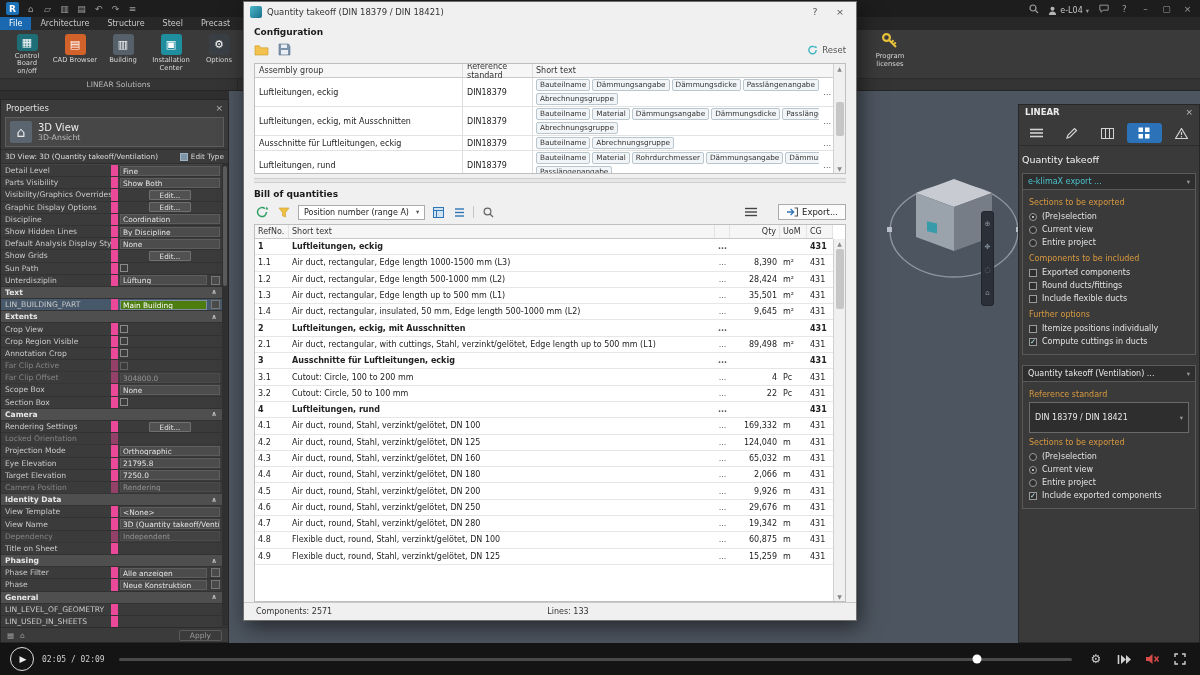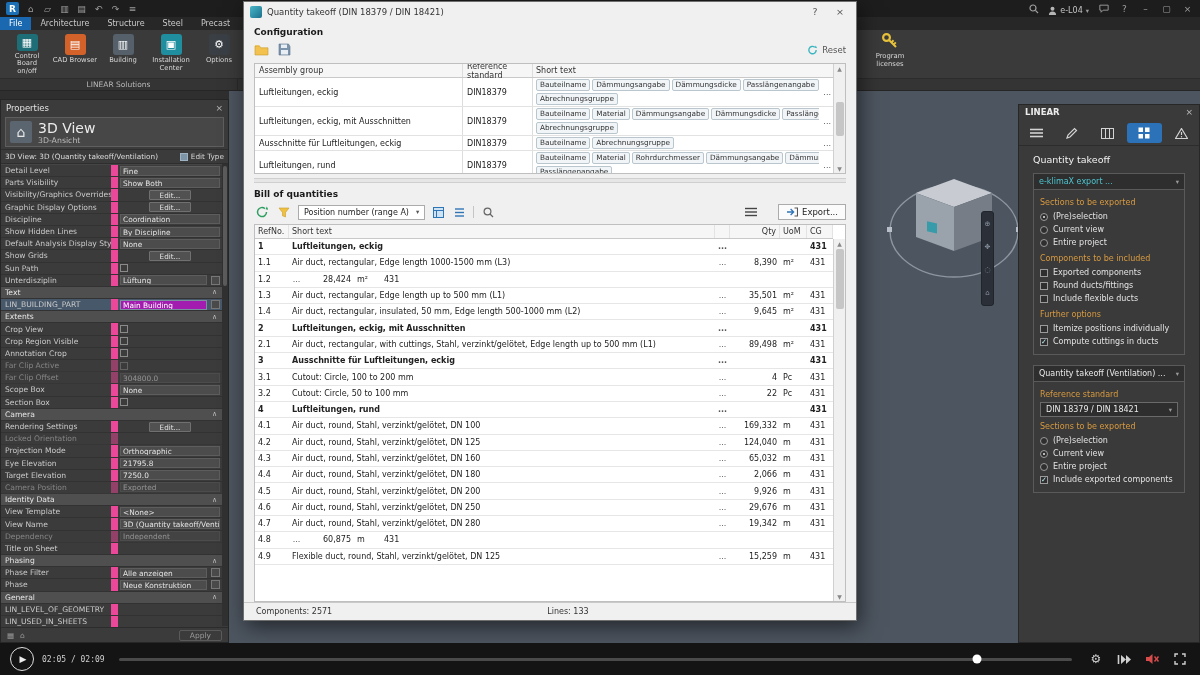--- a/index.html
+++ b/index.html
@@ -28,38 +28,38 @@
 .canvas{position:absolute;top:91px;left:229px;right:0;bottom:32px;background:#4d5560;z-index:1}
 .navbar{position:absolute;left:752px;top:120px;width:13px;height:95px;background:#2a2f38;border:1px solid #20252c;border-radius:3px;display:flex;flex-direction:column;align-items:center;justify-content:space-around;color:#8b95a2;font-size:7px}
 .canvas-scroll{position:absolute;right:0;top:14px;bottom:0;width:8px;background:#3c434e}
 .canvas-scroll .thumb{position:absolute;left:1px;width:6px;top:105px;height:70px;background:#68717e;border-radius:2px}
 
 .props{position:absolute;left:0;top:99px;width:229px;bottom:32px;background:#3b3b3b;border:1px solid #262626;z-index:5;display:flex;flex-direction:column}
 .props-header{height:15px;display:flex;align-items:center;padding:0 5px;color:#e3e3e3;font-size:8.5px}
 .props-x{margin-left:auto;color:#b5b5b5;font-size:9px}
 .type-sel{margin:2px 4px;height:30px;background:#474747;border:1px solid #5e5e5e;display:flex;align-items:center;gap:6px;padding:0 4px}
 .type-icon{width:22px;height:22px;background:#5b6570;border-radius:2px;display:flex;align-items:center;justify-content:center;color:#e6e6e6;font-size:14px}
-.tline1{font-size:14px;color:#ececec}
+.tline1{font-size:10px;color:#ececec}
 .tline2{font-size:7.8px;color:#bdbdbd}
 .view-row{height:15px;display:flex;align-items:center;border-top:1px solid #2e2e2e;border-bottom:1px solid #2e2e2e;padding:0 4px;font-size:7.3px;color:#dcdcdc;gap:4px}
 .vr-label{flex:1;white-space:nowrap;overflow:hidden}
 .edit-type{display:flex;align-items:center;gap:3px;color:#d5d5d5}
 .et-ic{width:8px;height:8px;background:#7e95a8;border:1px solid #9fb2c2}
 .pgrid{flex:1;overflow:hidden;position:relative;border-top:1px solid #454545;margin-right:6px}
 .prow{display:flex;align-items:center;height:12.2px;border-bottom:1px solid #323232;position:relative;font-size:7.6px}
 .plabel{width:110px;padding-left:4px;color:#c9c9c9;white-space:nowrap;overflow:hidden;flex:none}
 .pval{flex:1;display:flex;align-items:center;height:100%;border-left:7px solid #ec4899;padding:0 2px;overflow:hidden}
 .pbox{flex:1;background:#4c4c4c;border:1px solid #5d5d5d;height:10px;line-height:9px;padding:0 2px;font-size:7.4px;color:#e4e4e4;white-space:nowrap;overflow:hidden}
 .pbtn{margin:0 auto;background:#515151;border:1px solid #707070;font-size:7.2px;padding:0 10px;height:10px;line-height:9px;color:#e4e4e4;border-radius:1px}
 .pcheck{width:8px;height:8px;border:1px solid #8a8a8a;background:#3c3c3c;font-size:7px;line-height:7px;color:#e8e8e8;text-align:center}
-.prow.section{background:#4f4f4f;font-weight:normal;color:#e6e6e6}
+.prow.section{background:#4f4f4f;font-weight:bold;color:#e6e6e6}
 .prow.section .plabel{width:auto;flex:1;color:#e6e6e6}
 .chev{margin-right:5px;font-size:7px;color:#bdbdbd}
 .prow.hl{background:#47586a}
-.prow.hl .pbox{background:#a21caf;border-color:#7b8fa1;color:#fff}
+.prow.hl .pbox{background:#4d7c0f;border-color:#7b8fa1;color:#fff}
 .prow.dim{opacity:.5}
 .ptail{width:9px;height:9px;border:1px solid #777;background:#4a4a4a;margin:0 2px;flex:none}
 .props-scroll{position:absolute;right:0;top:64px;bottom:16px;width:6px;background:#313131}
 .props-scroll .thumb{position:absolute;left:1px;top:2px;width:4px;height:120px;background:#5c5c5c;border-radius:2px}
 .props-footer{height:15px;border-top:1px solid #2c2c2c;display:flex;align-items:center;padding:0 6px;gap:6px;font-size:7.5px;color:#9a9a9a}
 .apply{margin-left:auto;border:1px solid #5a5a5a;border-radius:2px;padding:0 10px;height:11px;line-height:10px;color:#9a9a9a}
 
 .dialog{position:absolute;left:243px;top:1px;width:614px;height:620px;background:#f0f0f0;border:1px solid #6f6f6f;box-shadow:3px 6px 20px rgba(0,0,0,.55);z-index:20;display:flex;flex-direction:column;color:#222}
 .dlg-title{height:19px;display:flex;align-items:center;padding:0 6px;font-size:8.5px;color:#333;gap:5px;flex:none}
 .dlg-icon{width:12px;height:12px;background:linear-gradient(135deg,#49b7c9,#1c6f8c);border-radius:2px;flex:none}
@@ -103,33 +103,33 @@
 .boq-row.group{font-weight:bold}
 .dlg-status{height:18px;border-top:1px solid #c9c9c9;display:flex;align-items:center;font-size:8px;color:#333;padding:0 12px;flex:none;background:#f0f0f0}
 .dlg-status .s2{margin-left:215px}
 
 .linear{position:absolute;left:1018px;top:104px;width:182px;bottom:32px;background:#3a3a3a;border:1px solid #272727;z-index:10;display:flex;flex-direction:column;font-size:8px}
 .lp-header{height:16px;display:flex;align-items:flex-end;padding:4px 6px;color:#ececec;font-size:8.5px;font-weight:bold}
 .lp-x{margin-left:auto;font-weight:normal;color:#bbb;font-size:9px}
 .lp-icons{height:25px;display:flex;border-bottom:1px solid #2c2c2c;align-items:stretch}
 .lp-ico{flex:1;display:flex;align-items:center;justify-content:center;color:#d3d3d3}
 .lp-ico.active{background:#2c72b8;border-radius:3px;margin:2px}
-.lp-body{padding:7px 14px;overflow:hidden}
+.lp-body{padding:7px 3px;overflow:hidden}
 .lp-title{font-size:9.5px;color:#f2f2f2;margin:1px 0 8px}
 .lp-group{border:1px solid #5a5a5a;margin-bottom:10px}
 .lp-dd{height:16px;background:#2e2e2e;border-bottom:1px solid #5a5a5a;display:flex;align-items:center;padding:0 5px;gap:4px}
 .lp-dd-text{flex:1;color:#e8e8e8;white-space:nowrap;overflow:hidden}
 .lp-dd-text.accent{color:#4cc4cf}
 .lp-gbody{padding:3px 6px 6px}
 .lp-seclabel{color:#d89a40;margin:5px 0 3px}
 .lp-item{display:flex;align-items:center;gap:5px;height:13px;color:#e2e2e2}
 .radio{width:8px;height:8px;border:1px solid #9a9a9a;border-radius:50%;position:relative;background:#2e2e2e;flex:none}
 .radio.sel::after{content:"";position:absolute;inset:2px;background:#e8e8e8;border-radius:50%}
 .check{width:8px;height:8px;border:1px solid #9a9a9a;background:#2e2e2e;font-size:7px;line-height:7px;text-align:center;color:#bfeef3;flex:none}
-.lp-select{height:15px;border:1px solid #6a6a6a;background:#2e2e2e;display:flex;align-items:center;padding:0 5px;margin:2px 0 5px;color:#e8e8e8;gap:4px}
+.lp-select{height:31px;border:1px solid #6a6a6a;background:#2e2e2e;display:flex;align-items:center;padding:0 5px;margin:2px 0 5px;color:#e8e8e8;gap:4px}
 .lp-select .t{flex:1;white-space:nowrap;overflow:hidden}
 
 .player{position:absolute;left:0;right:0;bottom:0;height:32px;background:#141414;display:flex;align-items:center;z-index:50;padding:0 10px;gap:8px}
 .play-btn{width:24px;height:24px;border:1.6px solid #dedede;border-radius:50%;display:flex;align-items:center;justify-content:center;color:#ededed;font-size:9px;flex:none;padding-left:2px}
 .ptime{font-family:"DejaVu Sans Mono",monospace;font-size:8px;color:#cfcfcf;flex:none}
 .ptrack{flex:1;height:3px;background:#4a4a4a;border-radius:2px;position:relative;margin:0 6px}
 .pfill{height:3px;background:#eaeaea;border-radius:2px;width:90%}
 .pknob{position:absolute;top:50%;transform:translate(-50%,-50%);width:9px;height:9px;background:#fff;border-radius:50%}
 .picon{width:20px;height:18px;display:flex;align-items:center;justify-content:center;color:#cfcfcf;font-size:12px;flex:none}
 </style>
@@ -410,21 +410,21 @@
         </div>
         <div class="prow">
           <span class="plabel">Target Elevation</span>
           <span class="pval">
             <span class="pbox">7250.0</span>
           </span>
         </div>
         <div class="prow dim">
           <span class="plabel">Camera Position</span>
           <span class="pval">
-            <span class="pbox">Exported</span>
+            <span class="pbox">Rendering</span>
           </span>
         </div>
         <div class="prow section">
           <span class="plabel">Identity Data</span>
           <span class="chev">∧</span>
         </div>
         <div class="prow">
           <span class="plabel">View Template</span>
           <span class="pval">
             <span class="pbox">&lt;None&gt;</span>
@@ -653,20 +653,21 @@
             <div class="boq-row">
               <span class="bc col-ref">1.1</span>
               <span class="bc col-text">Air duct, rectangular, Edge length 1000-1500 mm (L3)</span>
               <span class="bc col-dots">...</span>
               <span class="bc col-qty">8,390</span>
               <span class="bc col-uom">m²</span>
               <span class="bc col-cg">431</span>
             </div>
             <div class="boq-row">
               <span class="bc col-ref">1.2</span>
+              <span class="bc col-text">Air duct, rectangular, Edge length 500-1000 mm (L2)</span>
               <span class="bc col-dots">...</span>
               <span class="bc col-qty">28,424</span>
               <span class="bc col-uom">m²</span>
               <span class="bc col-cg">431</span>
             </div>
             <div class="boq-row">
               <span class="bc col-ref">1.3</span>
               <span class="bc col-text">Air duct, rectangular, Edge length up to 500 mm (L1)</span>
               <span class="bc col-dots">...</span>
               <span class="bc col-qty">35,501</span>
@@ -780,20 +781,21 @@
             <div class="boq-row">
               <span class="bc col-ref">4.7</span>
               <span class="bc col-text">Air duct, round, Stahl, verzinkt/gelötet, DN 280</span>
               <span class="bc col-dots">...</span>
               <span class="bc col-qty">19,342</span>
               <span class="bc col-uom">m</span>
               <span class="bc col-cg">431</span>
             </div>
             <div class="boq-row">
               <span class="bc col-ref">4.8</span>
+              <span class="bc col-text">Flexible duct, round, Stahl, verzinkt/gelötet, DN 100</span>
               <span class="bc col-dots">...</span>
               <span class="bc col-qty">60,875</span>
               <span class="bc col-uom">m</span>
               <span class="bc col-cg">431</span>
             </div>
             <div class="boq-row">
               <span class="bc col-ref">4.9</span>
               <span class="bc col-text">Flexible duct, round, Stahl, verzinkt/gelötet, DN 125</span>
               <span class="bc col-dots">...</span>
               <span class="bc col-qty">15,259</span>

